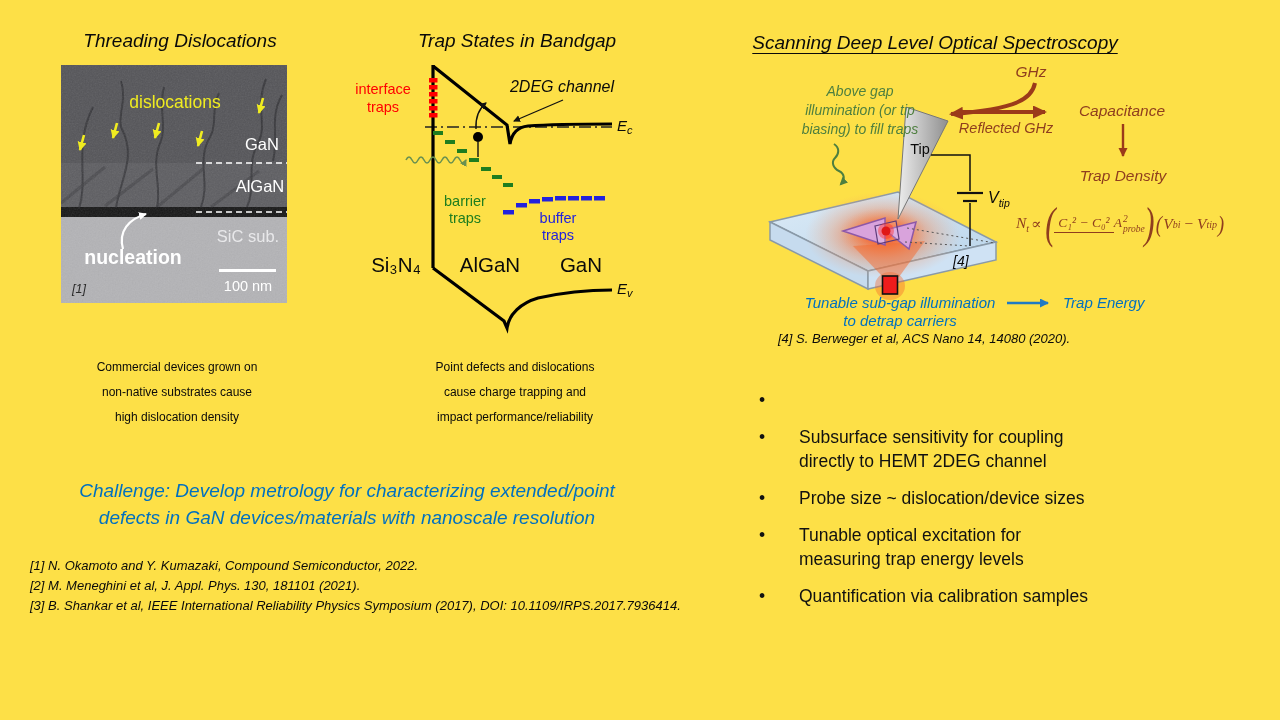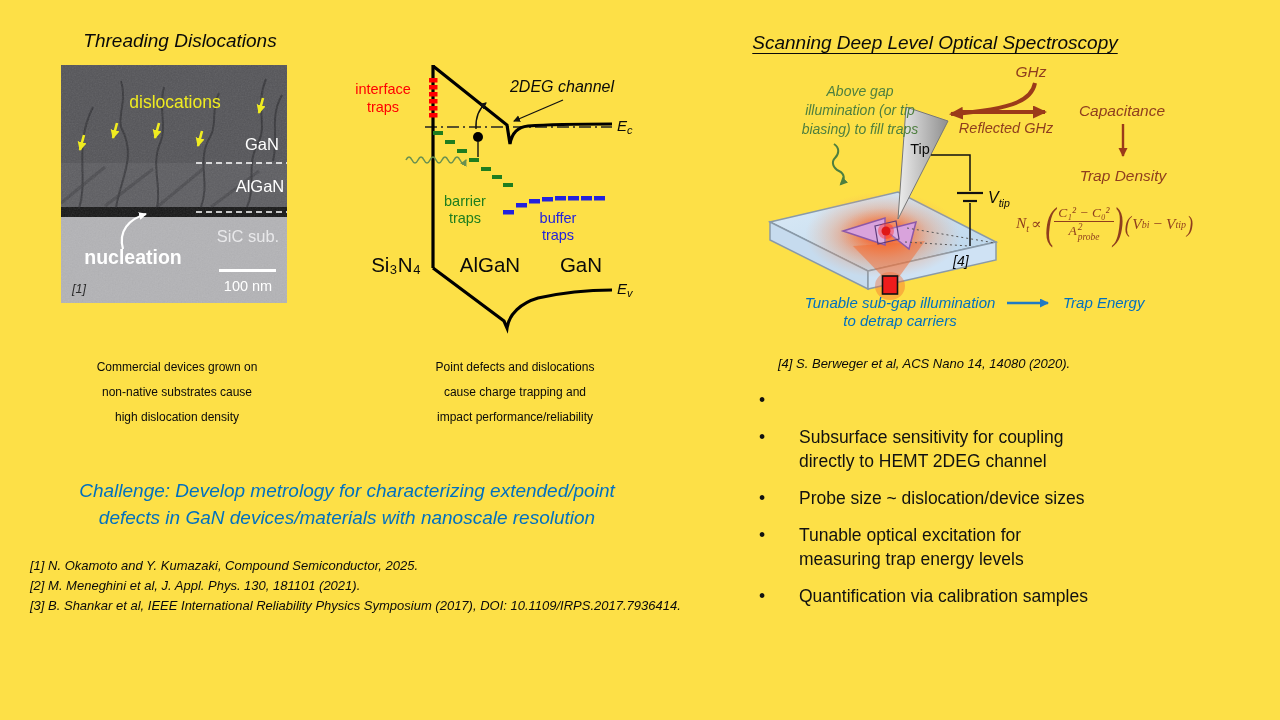--- a/index.html
+++ b/index.html
@@ -5,45 +5,46 @@
   html,body{margin:0;padding:0;background:#fff;}
   .slide{position:relative;width:1280px;height:720px;background:#fde047;overflow:hidden;
          font-family:"Liberation Sans","DejaVu Sans",sans-serif;color:#111;}
   .abs{position:absolute;}
   .fig-title{position:absolute;font-style:italic;font-size:19px;color:#0a0a0a;text-align:center;}
   .underlined{text-decoration:underline;text-underline-offset:4px;}
   .caption{position:absolute;font-size:12px;line-height:25px;text-align:center;white-space:pre-line;color:#0a0a0a;}
   .challenge{position:absolute;left:27px;top:477px;width:640px;color:#0070C0;font-style:italic;
              font-size:19px;line-height:27px;text-align:center;white-space:pre-line;}
   .refs{position:absolute;left:30px;top:556px;font-style:italic;font-size:13px;line-height:20px;color:#0a0a0a;}
-  .ref4{position:absolute;left:778px;top:356px;font-style:italic;font-size:13px;color:#0a0a0a;}
+  .ref4{position:absolute;left:778px;top:331px;font-style:italic;font-size:13px;color:#0a0a0a;}
   .bullets{position:absolute;left:752px;top:388px;width:440px;list-style:none;margin:0;padding:0;}
   .bullets li{display:flex;margin-bottom:13px;font-size:17.5px;line-height:24px;}
   .bullets .dot{flex:none;width:40px;padding-left:7px;}
   .bullets .txt{white-space:pre-line;}
   svg text{font-family:"Liberation Sans","DejaVu Sans",sans-serif;}
   
   .formula{position:absolute;left:1016px;top:200px;height:48px;display:flex;align-items:center;
            color:#8F3E1E;font-family:"Liberation Serif","DejaVu Serif",serif;font-style:italic;font-size:15.5px;}
   .formula sub{font-size:10px;font-style:italic;}
   .f-op{margin:0 4px 0 2px;font-style:normal;}
   .f-paren{font-size:44px;font-weight:300;line-height:44px;transform:scaleX(.7);margin:0 -3px;}
-  .frac{display:inline-flex;flex-direction:column;align-items:center;font-size:13.5px;line-height:1.15;}
+  .frac{display:inline-flex;align-items:center;font-size:13.5px;line-height:1.15;}
   .frac .num{border-bottom:1.3px solid #8F3E1E;padding:0 4px 1px;}
   .frac .den{display:inline-flex;align-items:flex-start;padding-top:1px;}
   .ss{display:inline-flex;flex-direction:column;font-size:9.5px;line-height:1.05;margin-left:1px;}
   .f-group{margin-left:2px;display:inline-flex;align-items:center;}
   .f-paren2{font-size:24px;font-weight:300;line-height:24px;transform:scaleX(.8);}
 </style>
 </head>
 <body>
 
 <div class="slide">
 
   <div class="fig-title" style="left:40px;top:30px;width:280px;">Threading Dislocations</div>
+  <div class="fig-title" style="left:377px;top:30px;width:280px;">Trap States in Bandgap</div>
   <div class="fig-title underlined" style="left:735px;top:32px;width:400px;">Scanning Deep Level Optical Spectroscopy</div>
 
   <svg class="abs" style="left:61px;top:65px;" width="226" height="238" viewBox="0 0 226 238">
     <defs>
       <marker id="mYellow" markerUnits="userSpaceOnUse" markerWidth="12" markerHeight="12" refX="8" refY="4.5" orient="auto">
         <path d="M0,0 L9,4.5 L0,9 Z" fill="#f0ec20"></path>
       </marker>
       <marker id="mWhite" markerUnits="userSpaceOnUse" markerWidth="11" markerHeight="11" refX="7" refY="4" orient="auto">
         <path d="M0,0 L8,4 L0,8 Z" fill="#ffffff"></path>
       </marker>
@@ -286,21 +287,21 @@
 non-native substrates cause
 high dislocation density</div>
   <div class="caption" style="left:355px;top:355px;width:320px;">Point defects and dislocations
 cause charge trapping and
 impact performance/reliability</div>
 
   <div class="challenge">Challenge: Develop metrology for characterizing extended/point
 defects in GaN devices/materials with nanoscale resolution</div>
 
   <div class="refs">
-    <div>[1] N. Okamoto and Y. Kumazaki, Compound Semiconductor, 2025.</div>
+    <div>[1] N. Okamoto and Y. Kumazaki, Compound Semiconductor, 2022.</div>
     <div>[2] M. Meneghini et al, J. Appl. Phys. 130, 181101 (2021).</div>
     <div>[3] B. Shankar et al, IEEE International Reliability Physics Symposium (2017), DOI: 10.1109/IRPS.2017.7936414.</div>
   </div>
   <div class="ref4">[4] S. Berweger et al, ACS Nano 14, 14080 (2020).</div>
 
   <ul class="bullets">
     <li>
         <span class="dot">•</span>
       </li>
     <li>

